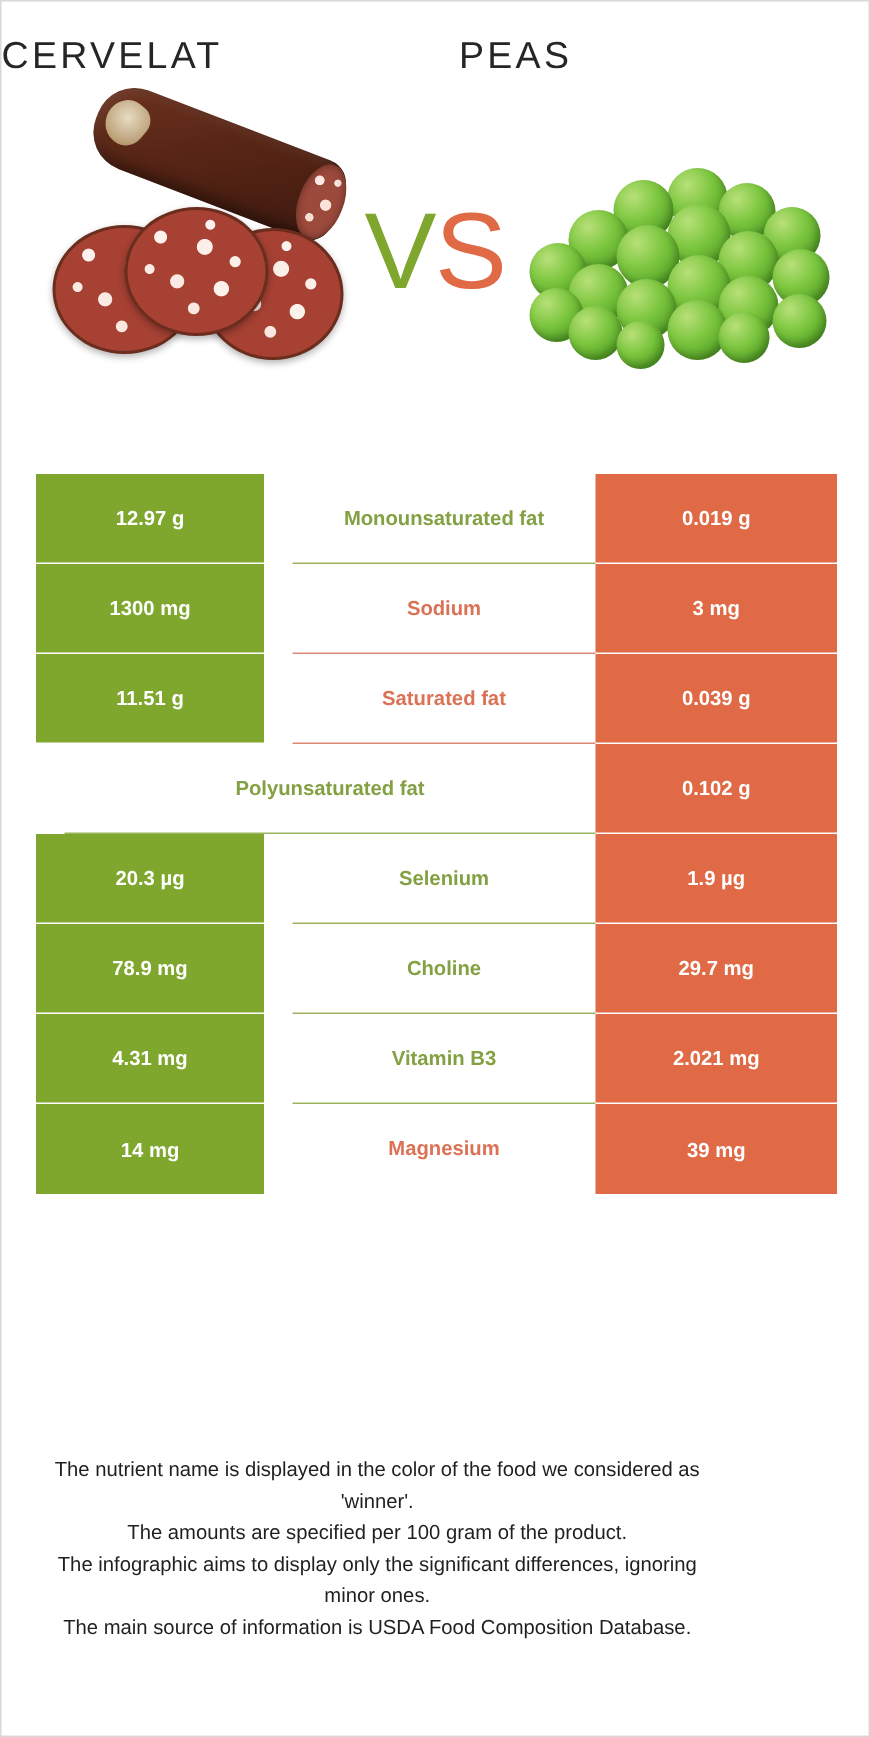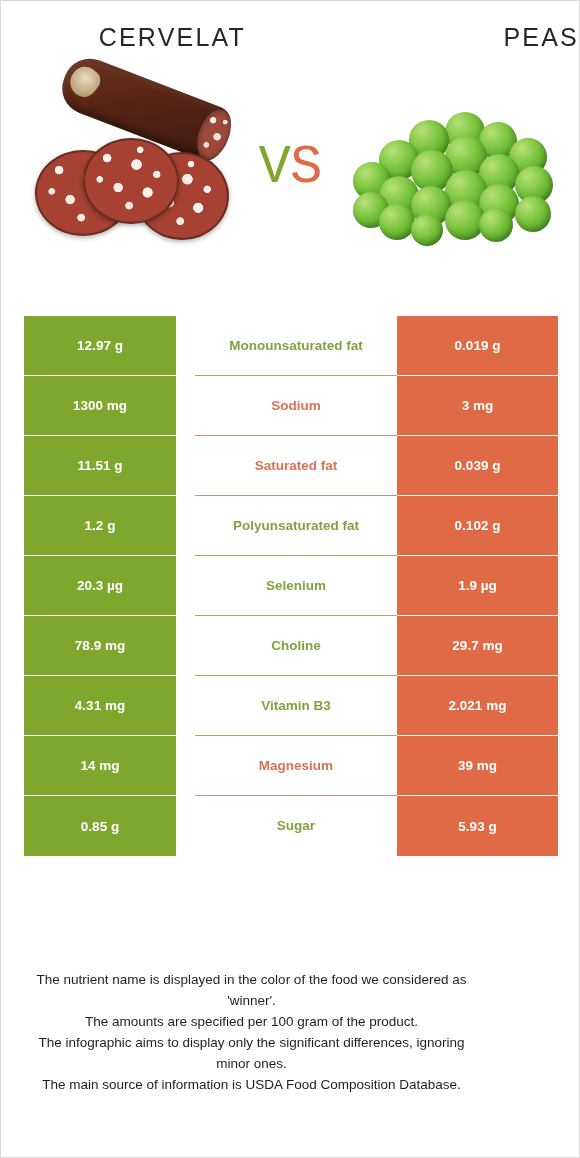--- a/index.html
+++ b/index.html
@@ -20,21 +20,21 @@
     overflow: hidden;
   }
 
   
   .header-titles {
     display: flex;
     padding-top: 22px;
   }
   .header-title {
     flex: 1 1 50%;
-    text-align: right;
+    text-align: left;
     font-size: 25px;
     font-weight: 300;
     letter-spacing: 2.2px;
     color: #262626;
     text-transform: uppercase;
     font-family: "Liberation Sans", sans-serif;
   }
   .title-left  { padding-right: 44px; }
   .title-right { padding-left: 16px; }
 
@@ -43,26 +43,26 @@
     position: relative;
     height: 200px;
     margin-top: 16px;
   }
 
   .vs {
     position: absolute;
     left: 50%;
     top: 50%;
     transform: translate(-50%, -50%);
-    font-size: 54px;
+    font-size: 72px;
     font-weight: 400;
     letter-spacing: -1px;
     z-index: 5;
     line-height: 1;
-    font-family: Liberation Mono, monospace;
+    font-family: Liberation Sans, sans-serif;
   }
   .vs .v { color: #7FA72E; }
   .vs .s { color: #E06A45; }
 
   
   .food-left {
     position: absolute;
     left: 30px;
     top: 8px;
     width: 235px;
@@ -256,21 +256,20 @@
         <div class="cell cell-left">1300 mg</div>
         <div class="cell cell-mid win-right">Sodium</div>
         <div class="cell cell-right">3 mg</div>
       </div>
       <div class="row">
         <div class="cell cell-left">11.51 g</div>
         <div class="cell cell-mid win-right">Saturated fat</div>
         <div class="cell cell-right">0.039 g</div>
       </div>
       <div class="row">
-        <div class="cell cell-left">1.2 g</div>
         <div class="cell cell-mid win-left">Polyunsaturated fat</div>
         <div class="cell cell-right">0.102 g</div>
       </div>
       <div class="row">
         <div class="cell cell-left">20.3 µg</div>
         <div class="cell cell-mid win-left">Selenium</div>
         <div class="cell cell-right">1.9 µg</div>
       </div>
       <div class="row">
         <div class="cell cell-left">78.9 mg</div>
@@ -279,25 +278,20 @@
       </div>
       <div class="row">
         <div class="cell cell-left">4.31 mg</div>
         <div class="cell cell-mid win-left">Vitamin B3</div>
         <div class="cell cell-right">2.021 mg</div>
       </div>
       <div class="row">
         <div class="cell cell-left">14 mg</div>
         <div class="cell cell-mid win-right">Magnesium</div>
         <div class="cell cell-right">39 mg</div>
-      </div>
-      <div class="row">
-        <div class="cell cell-left">0.85 g</div>
-        <div class="cell cell-mid win-left">Sugar</div>
-        <div class="cell cell-right">5.93 g</div>
       </div>
     </div>
 
   <div class="footer">
     <p>The nutrient name is displayed in the color of the food we considered as 'winner'.</p>
     <p>The amounts are specified per 100 gram of the product.</p>
     <p>The infographic aims to display only the significant differences, ignoring minor ones.</p>
     <p>The main source of information is USDA Food Composition Database.</p>
   </div>
 

